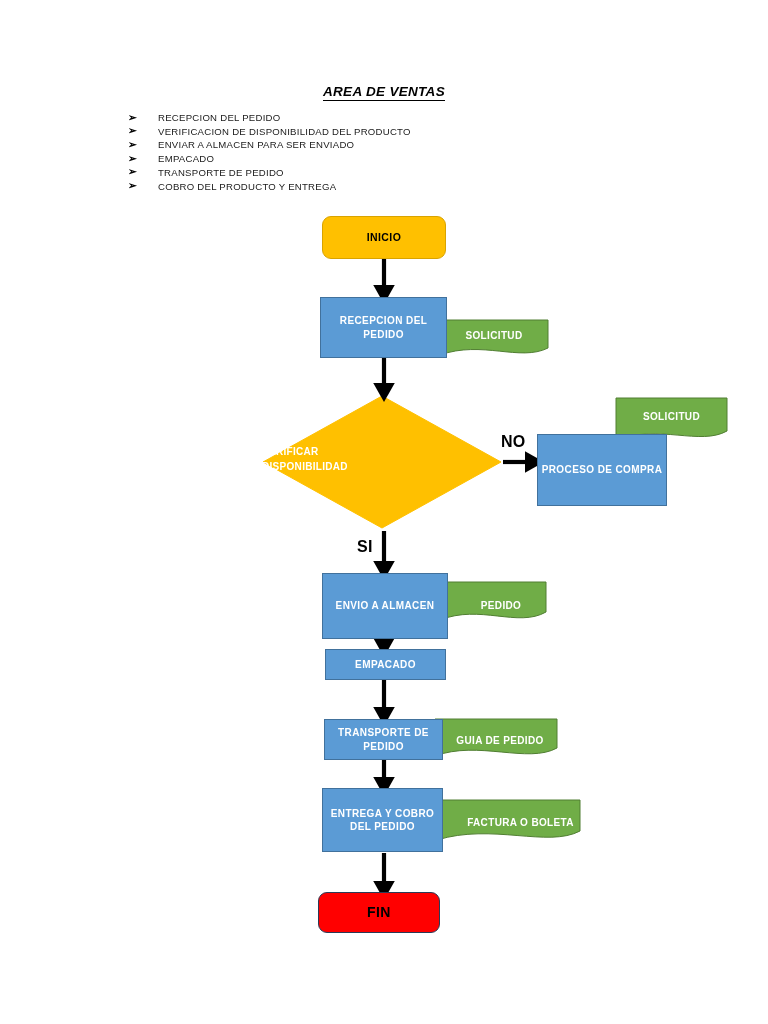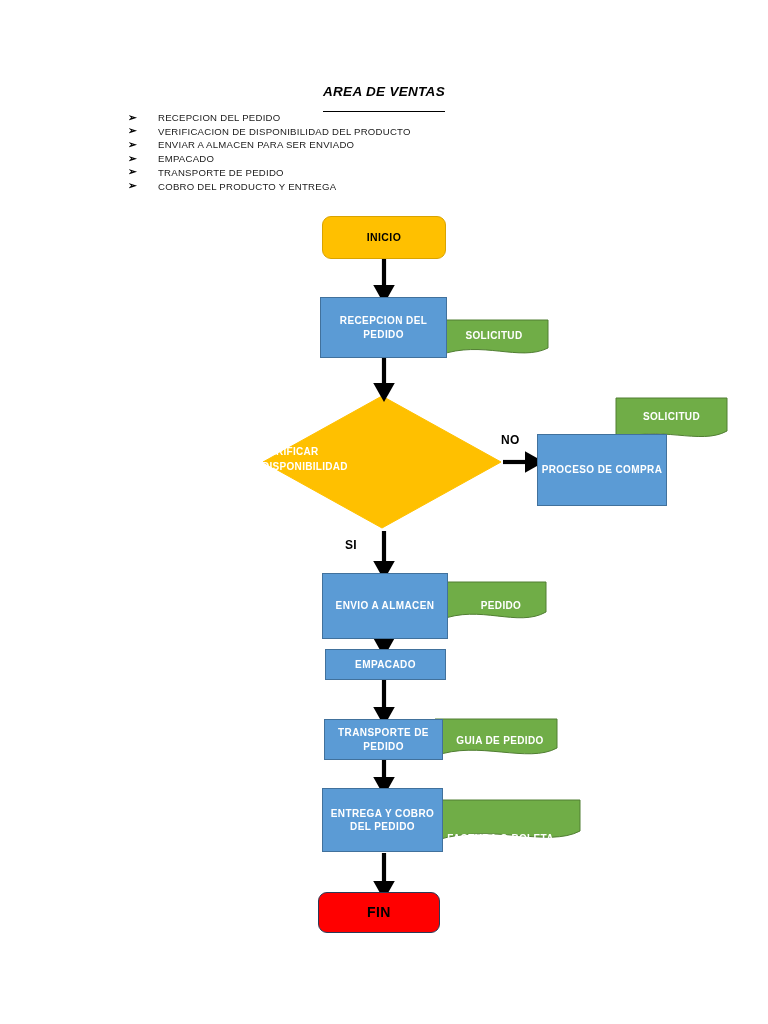--- a/index.html
+++ b/index.html
@@ -27,21 +27,21 @@
     width: 768px;
     text-align: center;
     font-size: 13.5px;
     font-weight: bold;
     font-style: italic;
     color: #000000;
     letter-spacing: 0.3px;
   }
   #doc-title span {
     border-bottom: 1.6px solid #000;
-    padding-bottom: 12px;
+    padding-bottom: 1px;
     font-style: italic;
   }
 
   #task-list {
     position: absolute;
     left: 128px;
     top: 111px;
     width: 420px;
     list-style: none;
   }
@@ -128,21 +128,21 @@
     color: #ffffff;
     font-size: 10px;
     font-weight: bold;
     text-align: center;
     letter-spacing: 0.35px;
   }
 
   
   .edge-label {
     position: absolute;
-    font-size: 12px;
+    font-size: 16px;
     font-weight: bold;
     color: #000000;
     letter-spacing: 0.3px;
   }
 </style>
 </head>
 <body>
 
 <div id="page">
 
@@ -224,21 +224,21 @@
 
   <div class="doc-label" style="left:440px; top:330px; width:108px;">SOLICITUD</div>
 
   <div class="decision-label" style="left:262px; top:445px;">
     <div>VERIFICAR</div>
     <div>DISPONIBILIDAD</div>
   </div>
 
   <div class="edge-label" style="left:501px; top:433px;">NO</div>
 
-  <div class="edge-label" style="left:345px; top:538px;">SI</div>
+  <div class="edge-label" style="left:357px; top:538px;">SI</div>
 
   <div class="node process" style="left:537px; top:434px; width:130px; height:72px;">
     <span>PROCESO DE COMPRA</span>
   </div>
 
   <div class="doc-label" style="left:616px; top:411px; width:111px;">SOLICITUD</div>
 
   <div class="node process" style="left:322px; top:573px; width:126px; height:66px;">
     <span>ENVIO A ALMACEN</span>
   </div>
@@ -252,19 +252,19 @@
   <div class="node process" style="left:324px; top:719px; width:119px; height:41px;">
     <span>TRANSPORTE DE PEDIDO</span>
   </div>
 
   <div class="doc-label" style="left:443px; top:735px; width:114px;">GUIA DE PEDIDO</div>
 
   <div class="node process" style="left:322px; top:788px; width:121px; height:64px;">
     <span>ENTREGA Y COBRO DEL PEDIDO</span>
   </div>
 
-  <div class="doc-label" style="left:443px; top:817px; width:115px;margin-top:16px;">FACTURA O BOLETA</div>
+  <div class="doc-label" style="left:463px; top:817px; width:115px;">FACTURA O BOLETA</div>
 
   <div class="node term-end" style="left:318px; top:892px; width:122px; height:41px;">
     <span>FIN</span>
   </div>
 
 </div>
 
 </body></html>

